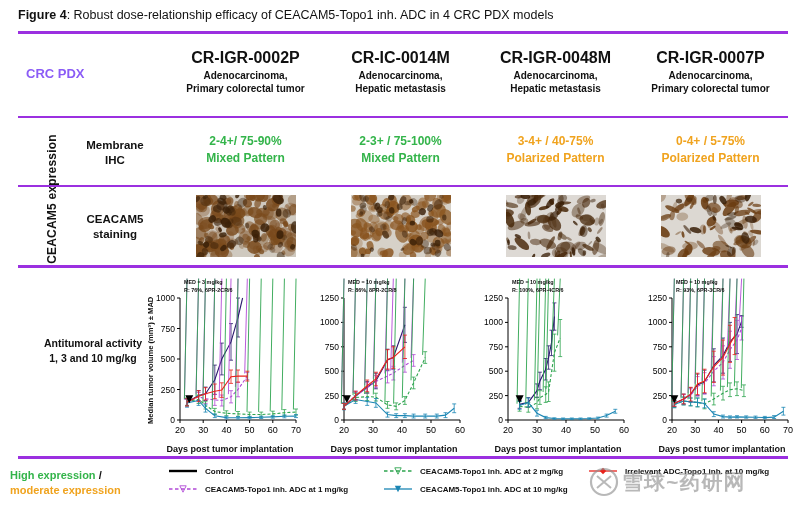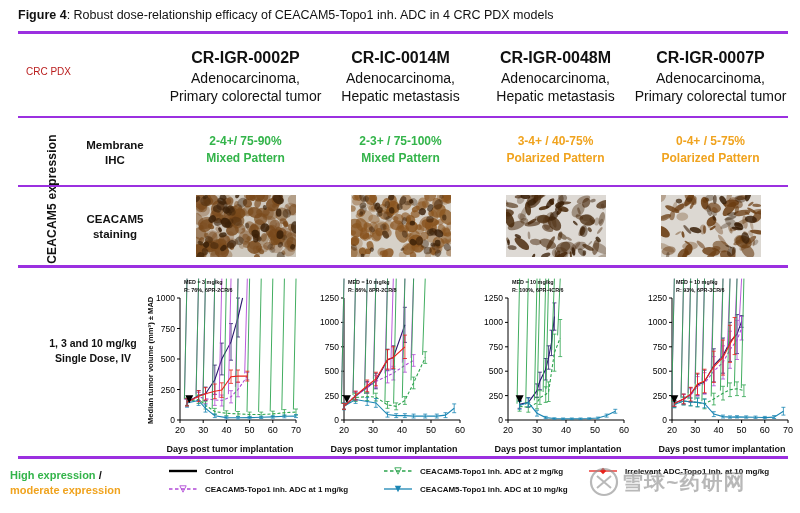--- a/index.html
+++ b/index.html
@@ -26,33 +26,33 @@
   .rule.thick { height: 2.5px; }
   #rule-top { top: 31px; }
   #rule-head { top: 116px; }
   #rule-ihc { top: 185px; }
   #rule-stain { top: 265px; }
   #rule-bottom { top: 456px; }
 
   
   .crc-pdx-label {
     position: absolute; left: 18px; top: 66px; width: 150px;
-    font-size: 10px; font-weight: normal; color: #b91c1c; text-align: left;
+    font-size: 13px; font-weight: bold; color: #8b5cf6; text-align: left;
     padding-left: 8px;
   }
   .model-cols {
     position: absolute; left: 168px; top: 48px; width: 620px; height: 62px;
     display: flex;
   }
   .model-col {
     flex: 1 1 0; text-align: center; font-size: 10.5px; color: #111;
     font-weight: bold; line-height: 1.25;
   }
   .model-col .name { font-size: 16px; display:block; margin-bottom: 2px; }
-  .model-col .sub { display: block; font-size: 14px; font-weight: normal; }
+  .model-col .sub { display: block; font-size: 10px; font-weight: bold; }
 
   
   .vert-expr {
     position: absolute; left: -23px; top: 185px;
     width: 150px; height: 28px;
     transform: rotate(-90deg); transform-origin: center center;
     font-size: 12px; font-weight: bold; color: #111;
     text-align: center; letter-spacing: .2px;
     display:flex; align-items:center; justify-content:center;
   }
@@ -822,22 +822,22 @@
             <ellipse cx="79.0" cy="4.1" rx="5.5" ry="3.4" transform="rotate(12 79.0 4.1)" fill="#3a2008" opacity="0.42"></ellipse>
             <ellipse cx="53.1" cy="23.0" rx="2.9" ry="1.5" transform="rotate(71 53.1 23.0)" fill="#3a2008" opacity="0.79"></ellipse>
             <ellipse cx="26.3" cy="34.4" rx="5.6" ry="1.5" transform="rotate(48 26.3 34.4)" fill="#3a2008" opacity="0.60"></ellipse>
           </svg>
         </div>
       </div>
     </div>
   <div class="rule thick" id="rule-stain"></div>
 
   <div class="anti-label">
+    <div>Antitumoral activity</div>
     <div>1, 3 and 10 mg/kg</div>
-    <div>Single Dose, IV</div>
   </div>
 
   <div class="charts" id="charts">
       <div class="chart">
         <svg width="164" height="178" viewBox="0 0 164 178">
           <line x1="40" y1="20" x2="40" y2="142" stroke="#000" stroke-width="1"></line>
           <line x1="40" y1="142" x2="156" y2="142" stroke="#000" stroke-width="1"></line>
           <line x1="37" y1="142" x2="40" y2="142" stroke="#000" stroke-width="1"></line>
           <text x="35" y="145" text-anchor="end" font-size="8.5" font-family="Liberation Sans, sans-serif" fill="#000">0</text>
           <line x1="37" y1="111.5" x2="40" y2="111.5" stroke="#000" stroke-width="1"></line>

